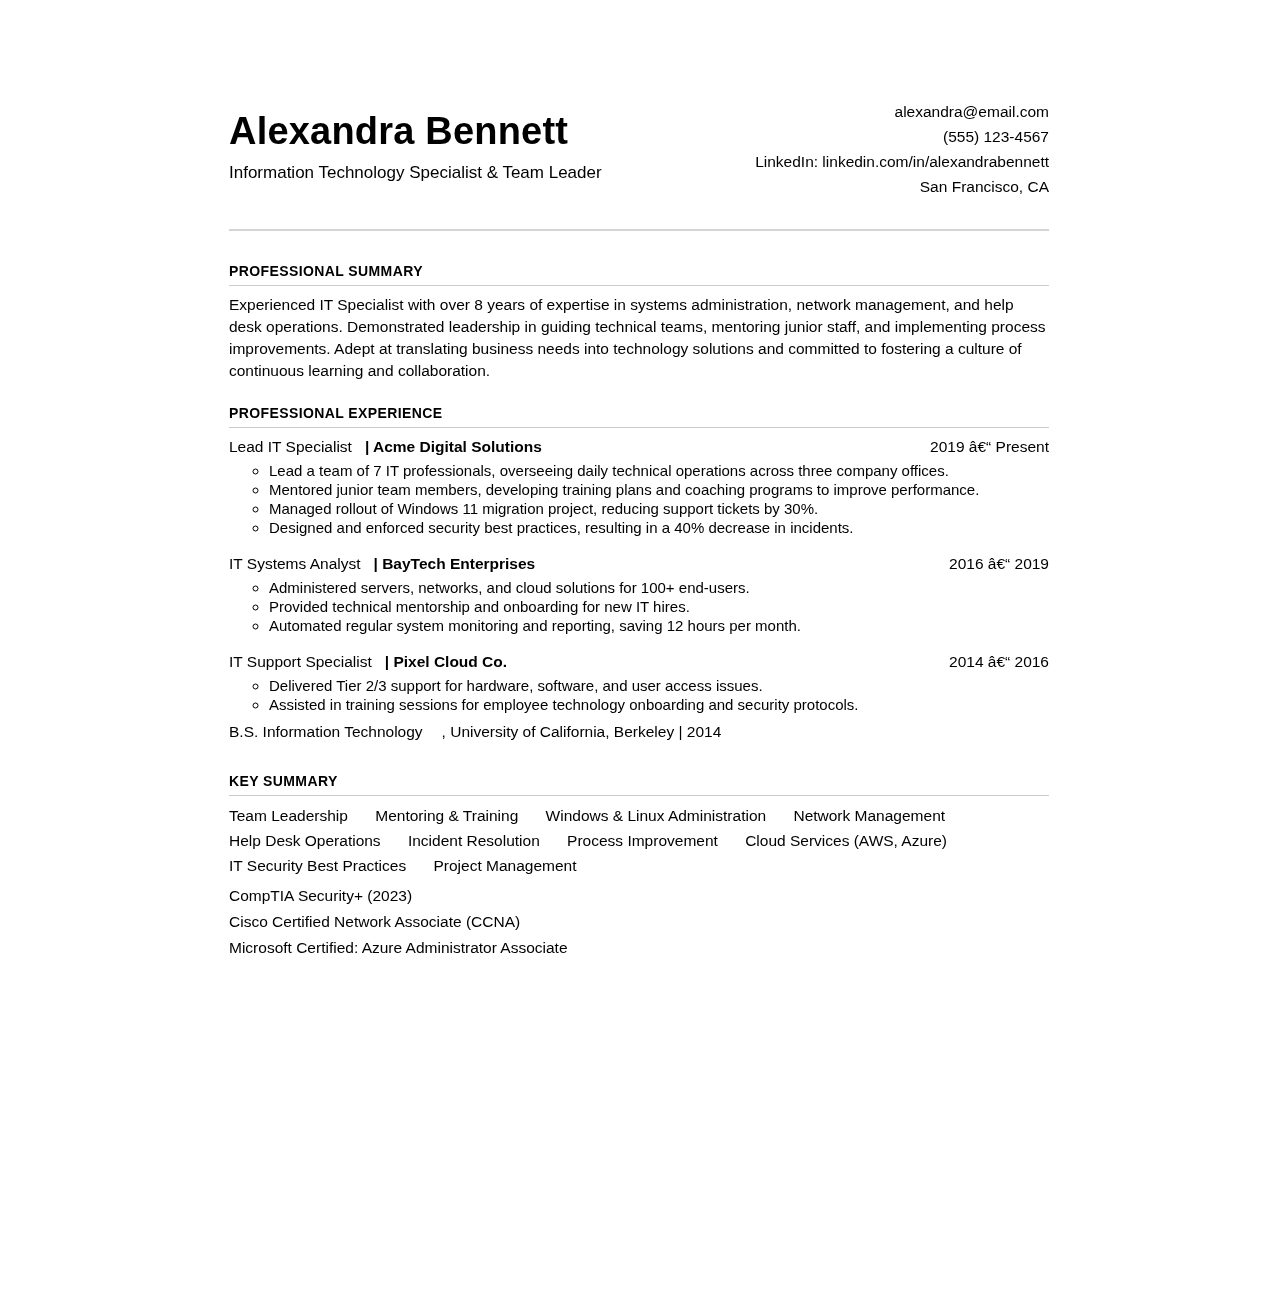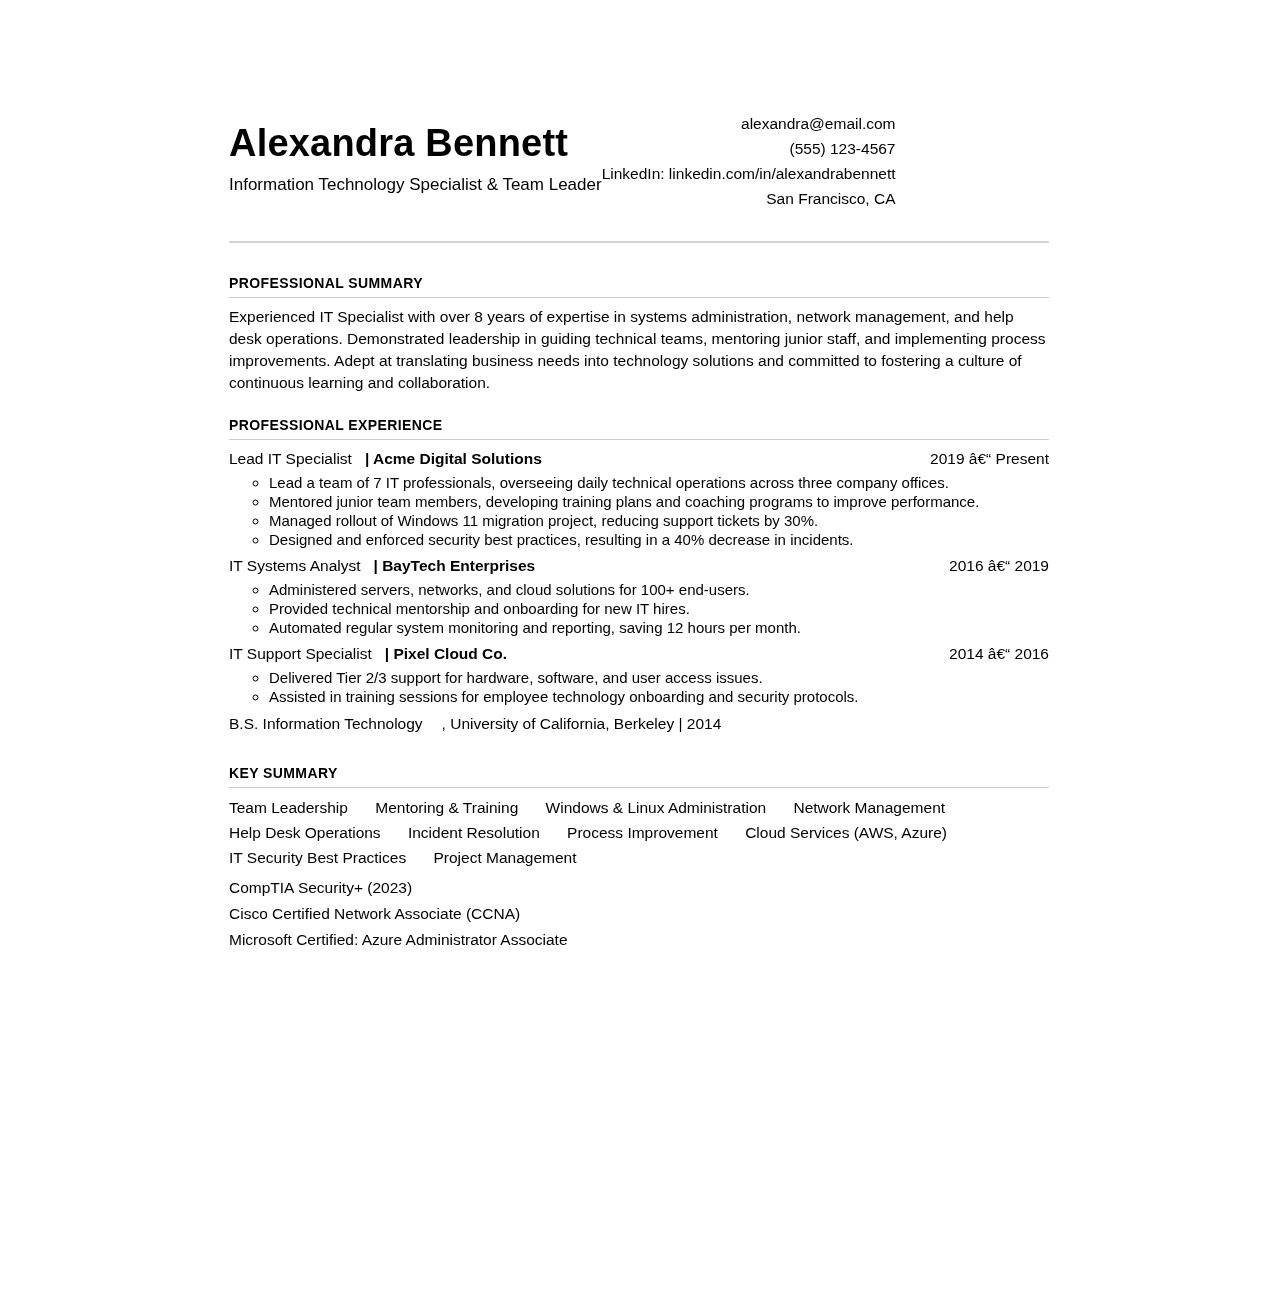--- a/index.html
+++ b/index.html
@@ -9,21 +9,21 @@
     width: 1278px; height: 1300px;
     font-family: "Liberation Sans", "DejaVu Sans", sans-serif;
     color: #000000;
   }
   .page {
     width: 820px;
     margin: 0 auto;
     padding-top: 98px;
   }
   
-  .header { display: flex; align-items: flex-start; margin-top: 12px; }
+  .header { display: flex; justify-content: space-between; align-items: flex-start; }
   .person-name {
     font-size: 38px; font-weight: bold;
     margin: 14px 0 0 0; line-height: 1.0; letter-spacing: 0.2px;
   }
   .person-title { font-size: 17px; margin-top: 13px; }
   .contact-block { text-align: right; font-size: 15.5px; line-height: 25px; padding-top: 1px; }
   .header-rule { border: none; border-top: 2px solid #d4d4d4; margin: 30px 0 0 0; }
 
   
   .section-heading {
@@ -31,21 +31,21 @@
     margin: 32px 0 0 0; padding-bottom: 6px;
     border-bottom: 1px solid #cccccc;
   }
   .section-experience .section-heading { margin-top: 23px; }
   .section-certifications .section-heading { margin-top: 37px; }
 
   .summary-text { font-size: 15.5px; line-height: 22px; margin: 8px 0 16px 0; }
 
   
   .job { margin-top: 10px; }
-  .job + .job { margin-top: 8px; }
+  .job + .job { margin-top: 18px; }
   .job-title-row { display: flex; justify-content: space-between; font-size: 15.5px; line-height: 17px; }
   .job-company { font-weight: bold; margin-left: 13px; }
   .job-dates { white-space: nowrap; }
   .job-bullets {
     list-style-type: circle;
     margin: 6px 0 0 0; padding-left: 40px;
     font-size: 15px; line-height: 19px;
   }
   .job-bullets li { padding-left: 0px; }
 

